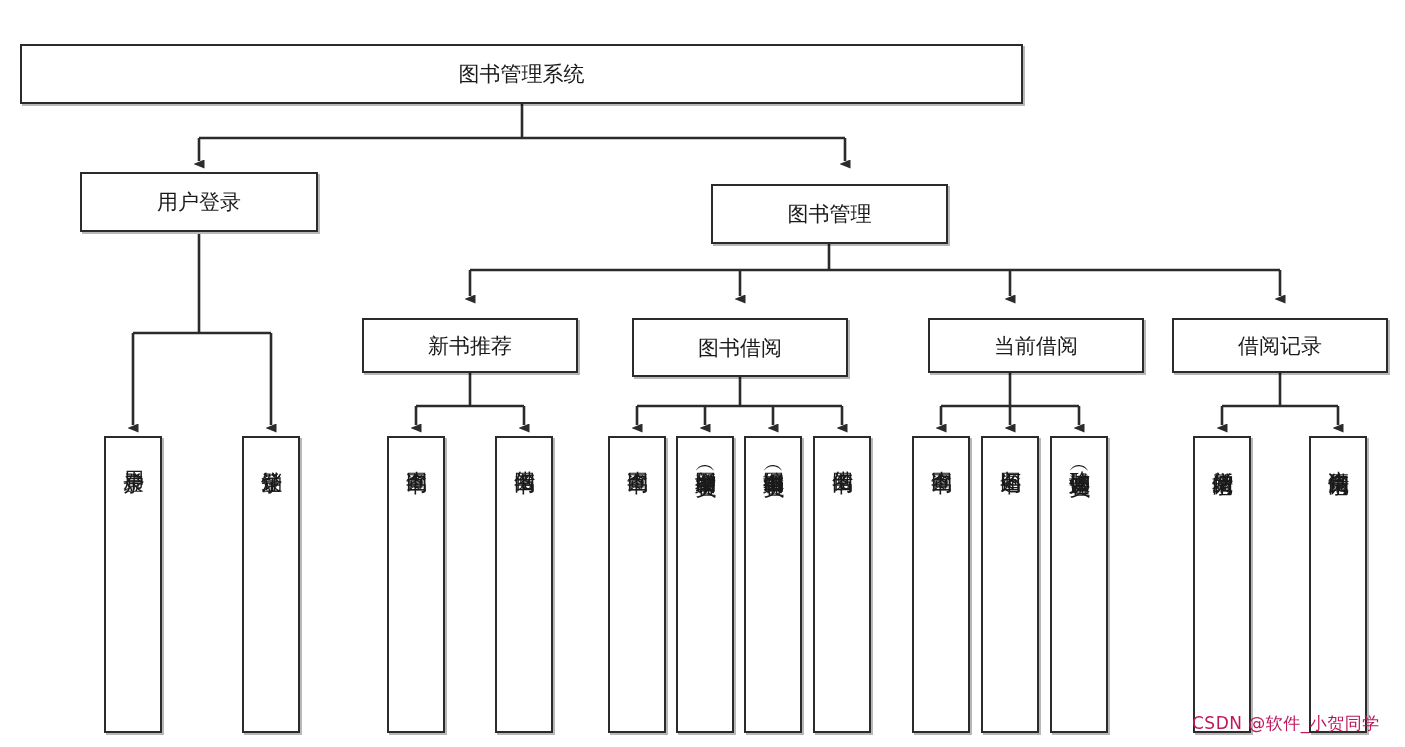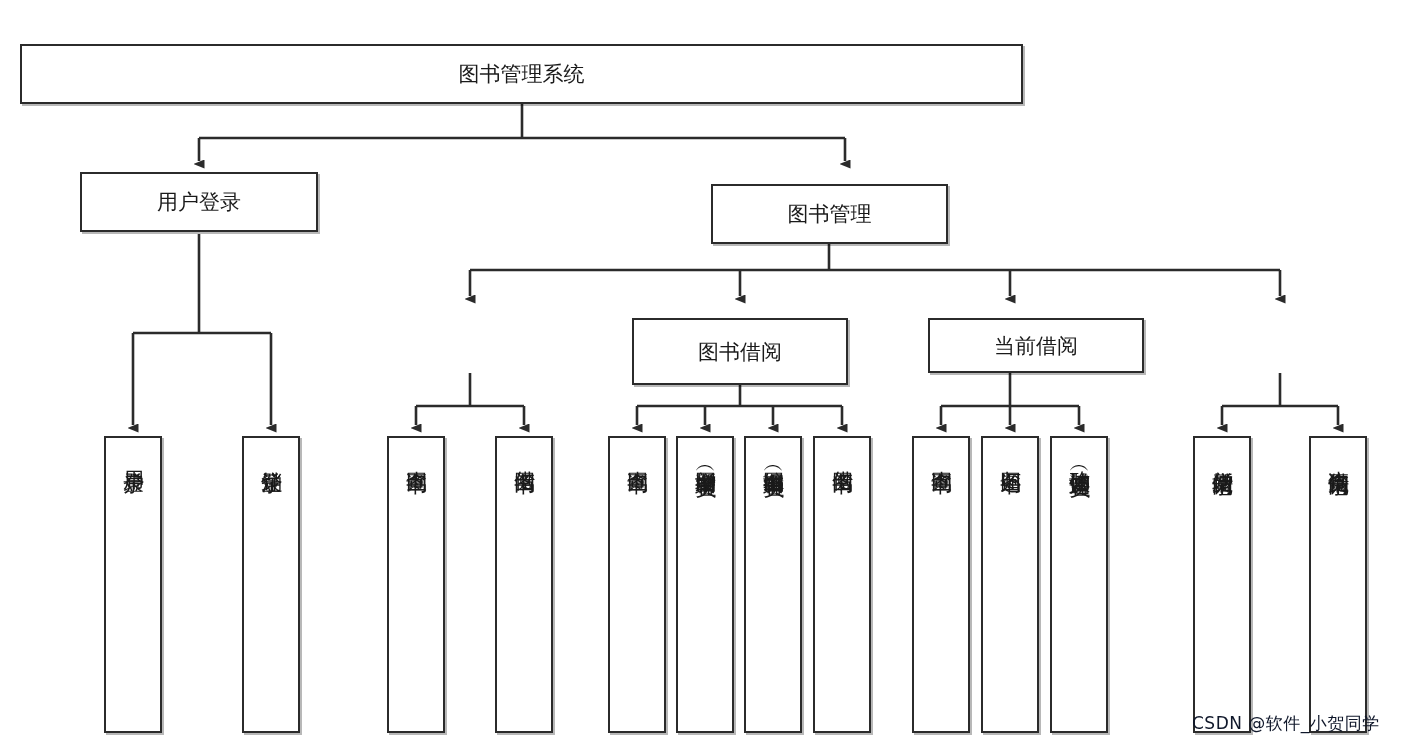--- a/index.html
+++ b/index.html
@@ -41,21 +41,21 @@
     line-height:1.30;
     letter-spacing:1px;
     white-space:nowrap;
     color:#1a1a1a;
   }
 
   .watermark{
     position:absolute;
     left:1192px;top:712px;
     font-size:17px;
-    color:#0f172a;
+    color:#be185d;
     white-space:nowrap;
     letter-spacing:0.5px;
   }
 </style>
 </head>
 <body>
 
 <div id="stage">
 
   <svg class="connectors" viewBox="0 0 1405 747" xmlns="http://www.w3.org/2000/svg">
@@ -112,25 +112,31 @@
     <span>图书管理系统</span>
   </div>
 
   <div class="node lvl2" style="left:80px;top:172px;width:238px;height:60px;">
     <span>用户登录</span>
   </div>
   <div class="node lvl2" style="left:711px;top:172px;width:237px;height:60px;margin-top:12px;">
     <span>图书管理</span>
   </div>
 
-  <div class="node lvl3" style="left:632px;top:318px;width:216px;height:67px;">
+  <div class="node lvl3" style="left:362px;top:318px;width:216px;height:55px;">
+    <span>新书推荐</span>
+  </div>
+  <div class="node lvl3" style="left:632px;top:318px;width:216px;height:59px;">
     <span>图书借阅</span>
   </div>
   <div class="node lvl3" style="left:928px;top:318px;width:216px;height:55px;">
     <span>当前借阅</span>
+  </div>
+  <div class="node lvl3" style="left:1172px;top:318px;width:216px;height:55px;">
+    <span>借阅记录</span>
   </div>
 
   <div class="node leaf" style="left:104px;top:436px;width:58px;height:297px;">
     <span class="vtext">用户登录</span>
   </div>
   <div class="node leaf" style="left:242px;top:436px;width:58px;height:297px;">
     <span class="vtext">注销登录</span>
   </div>
 
   <div class="node leaf" style="left:387px;top:436px;width:58px;height:297px;">

